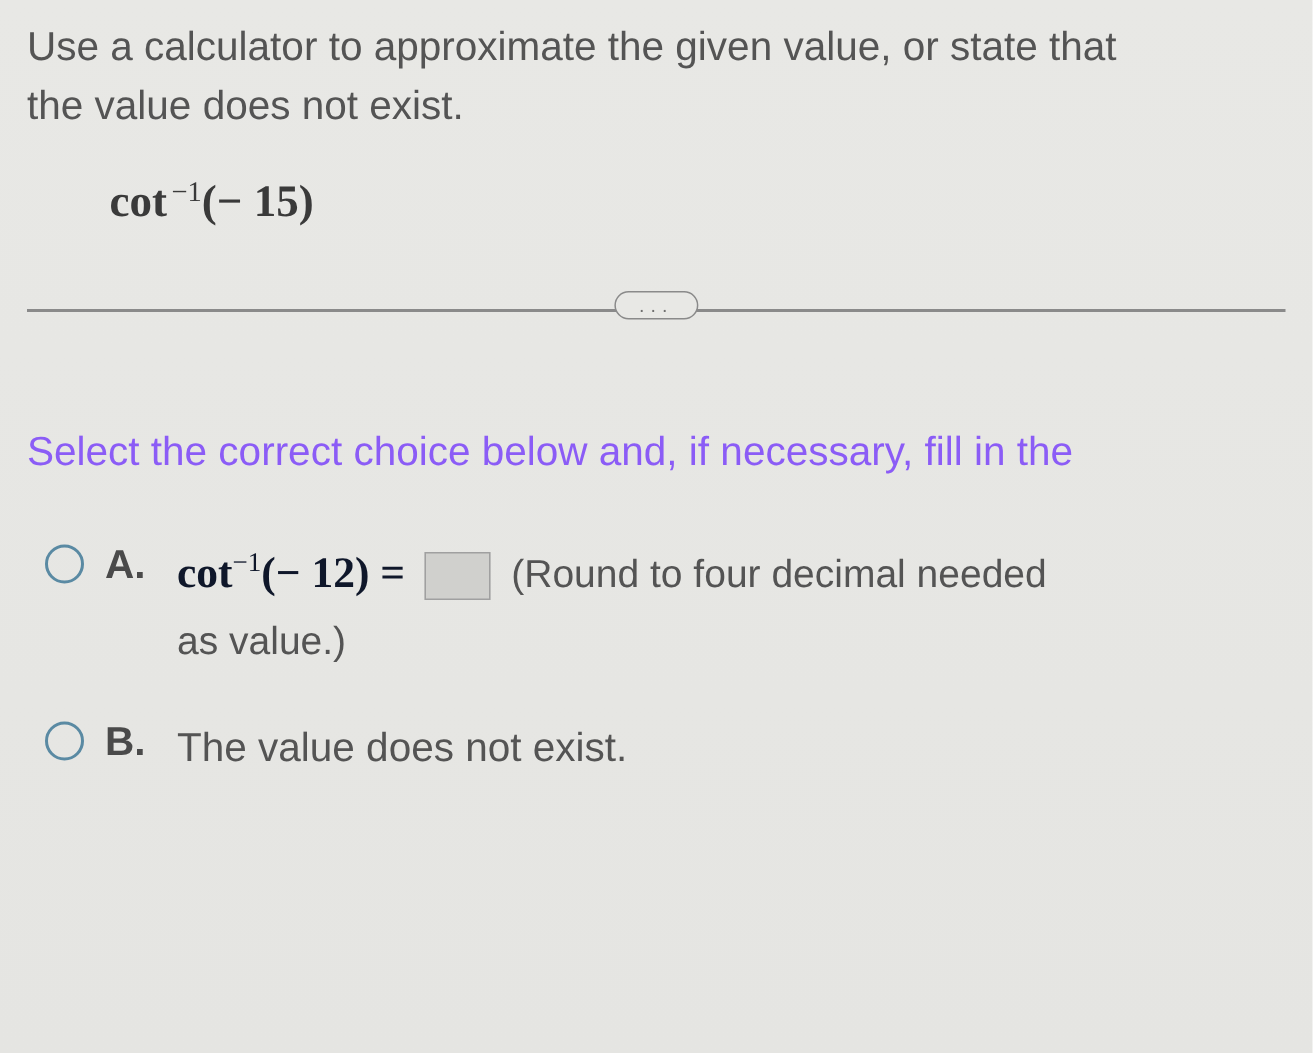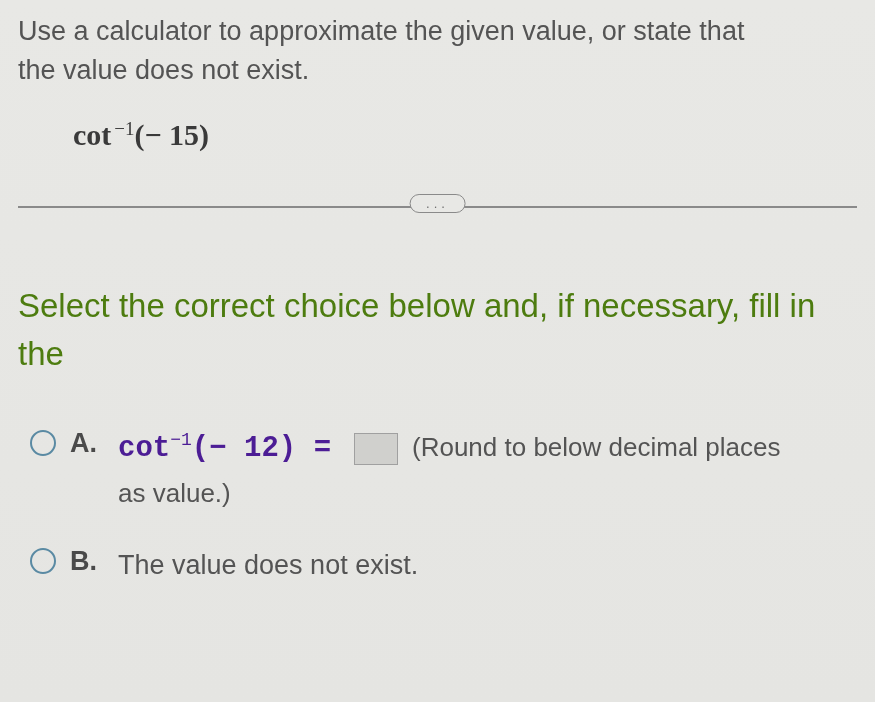--- a/index.html
+++ b/index.html
@@ -62,24 +62,24 @@
       background: #e8e8e5;
       border: 1.5px solid #8a8a8a;
       border-radius: 12px;
       padding: 2px 16px;
       font-size: 13px;
       letter-spacing: 4px;
       color: #707070;
       line-height: 1;
     }
     .instruction-text {
-      font-size: 33px;
+      font-size: 27px;
       line-height: 1.45;
-      color: #4d7c0f;
-      margin-bottom: 48px;
+      color: #8b5cf6;
+      margin-bottom: 38px;
     }
     .choice {
       display: flex;
       align-items: flex-start;
       margin-bottom: 28px;
       padding-left: 12px;
     }
     .radio {
       width: 26px;
       height: 26px;
@@ -98,24 +98,24 @@
       min-width: 32px;
       padding-top: 2px;
     }
     .choice-body {
       font-size: 27px;
       color: #545454;
       line-height: 1.6;
       flex: 1;
     }
     .inline-math {
-      font-family: Liberation Mono, monospace;
+      font-family: Liberation Serif, serif;
       font-weight: bold;
       font-size: 29px;
-      color: #4c1d95;
+      color: #0f172a;
     }
     .inline-math .sup {
       font-size: 18px;
       vertical-align: super;
       font-weight: normal;
     }
     .answer-box {
       display: inline-block;
       width: 44px;
       height: 32px;
@@ -155,21 +155,21 @@
 </div>
 
 <div class="choice">
   <div class="radio"></div>
   <div class="choice-label">A.</div>
   <div class="choice-body">
     <span class="inline-math">
       <span>cot</span><span class="sup">−1</span><span>(− 12) =</span>
     </span>
     <span class="answer-box"></span>
-    <span class="paren-text">(Round to below decimal places</span><br>
+    <span class="paren-text">(Round to four decimal needed</span><br>
     <span class="paren-text">as value.)</span>
   </div>
 </div>
 
 <div class="choice">
   <div class="radio"></div>
   <div class="choice-label">B.</div>
   <div class="choice-body">The value does not exist.</div>
 </div>
 

